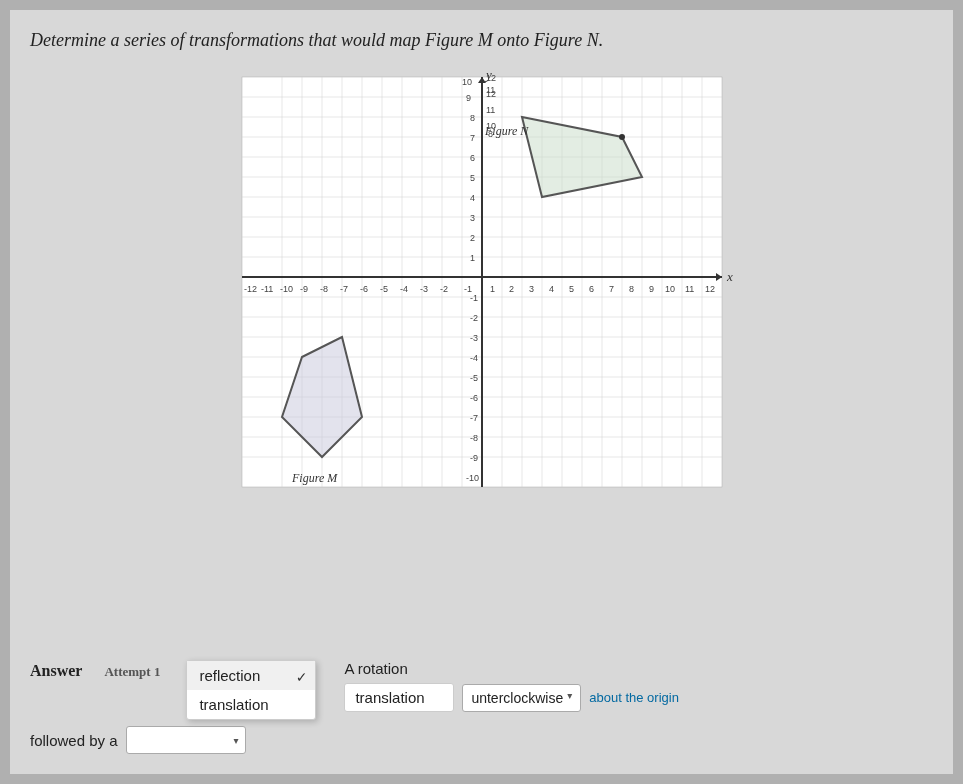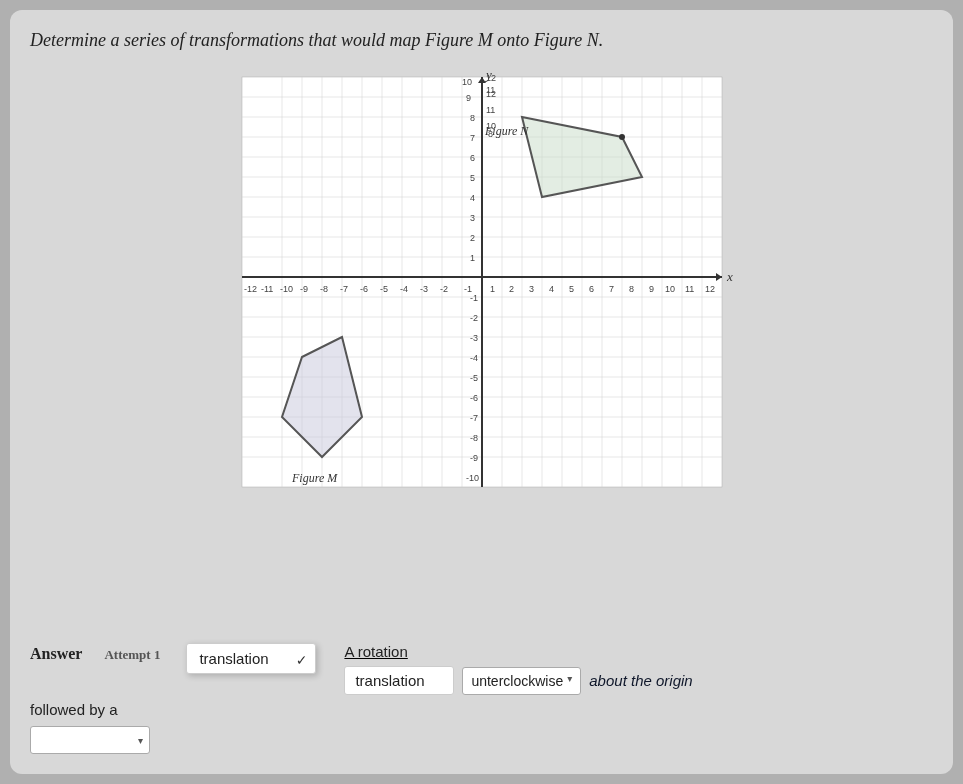--- a/index.html
+++ b/index.html
@@ -11,21 +11,21 @@
       overflow: hidden;
       position: relative;
     }
     .main-container {
       position: absolute;
       top: 10px;
       left: 10px;
       right: 10px;
       bottom: 10px;
       background: #d8d8d8;
-      border-radius: 12px;
+      border-radius: 0;
       padding: 20px;
     }
     .question-text {
       font-size: 18px;
       font-style: italic;
       color: #222;
       margin-bottom: 16px;
       font-family: Georgia, serif;
     }
     .graph-area {
@@ -113,23 +113,22 @@
       align-items: flex-start;
       gap: 4px;
     }
     .dropdown-select span.arrow {
       font-size: 10px;
       color: #555;
     }
     .followed-row {
       margin-top: 6px;
       display: flex;
-      align-items: flex-start;
+      align-items: center;
       gap: 8px;
-      flex-direction: column;
     }
     .followed-label {
       font-size: 15px;
       color: #222;
       font-family: Arial, sans-serif;
     }
     .input-box {
       background: white;
       border: 1px solid #aaa;
       border-radius: 3px;
@@ -297,35 +296,36 @@
       </svg>
     </div>
   </div>
 
   <div class="answer-section">
     <div class="answer-row">
       <span class="answer-label">Answer</span>
       <span class="attempt-label">Attempt 1</span>
 
       <div class="dropdown-open">
+        <div class="dropdown-item selected">reflection</div>
         <div class="dropdown-item">translation</div>
         <span class="checkmark">✓</span>
       </div>
 
       <div style="display:flex; flex-direction:column; gap:6px; margin-left: 10px;">
-        <div style="display:flex; align-items:center; gap:8px;text-decoration:underline;">
+        <div style="display:flex; align-items:center; gap:8px;">
           <span class="rotation-label">A  rotation</span>
         </div>
         <div style="display:flex; align-items:center; gap:8px;">
           <div class="translation-selected">translation</div>
           <div class="dropdown-select">
             <span>unterclockwise</span>
             <span class="arrow">▾</span>
           </div>
-          <span style="font-size:15px; font-family:Arial; color:#0f172a;font-style:italic;">about the origin</span>
+          <span style="font-size:13px; font-family:Arial; color:#0369a1;">about the origin</span>
         </div>
       </div>
     </div>
 
     <div class="followed-row">
       <span class="followed-label">followed by a</span>
       <div class="input-box">
         <span style="font-size:10px; color:#555; margin-left:auto;">▾</span>
       </div>
     </div>

